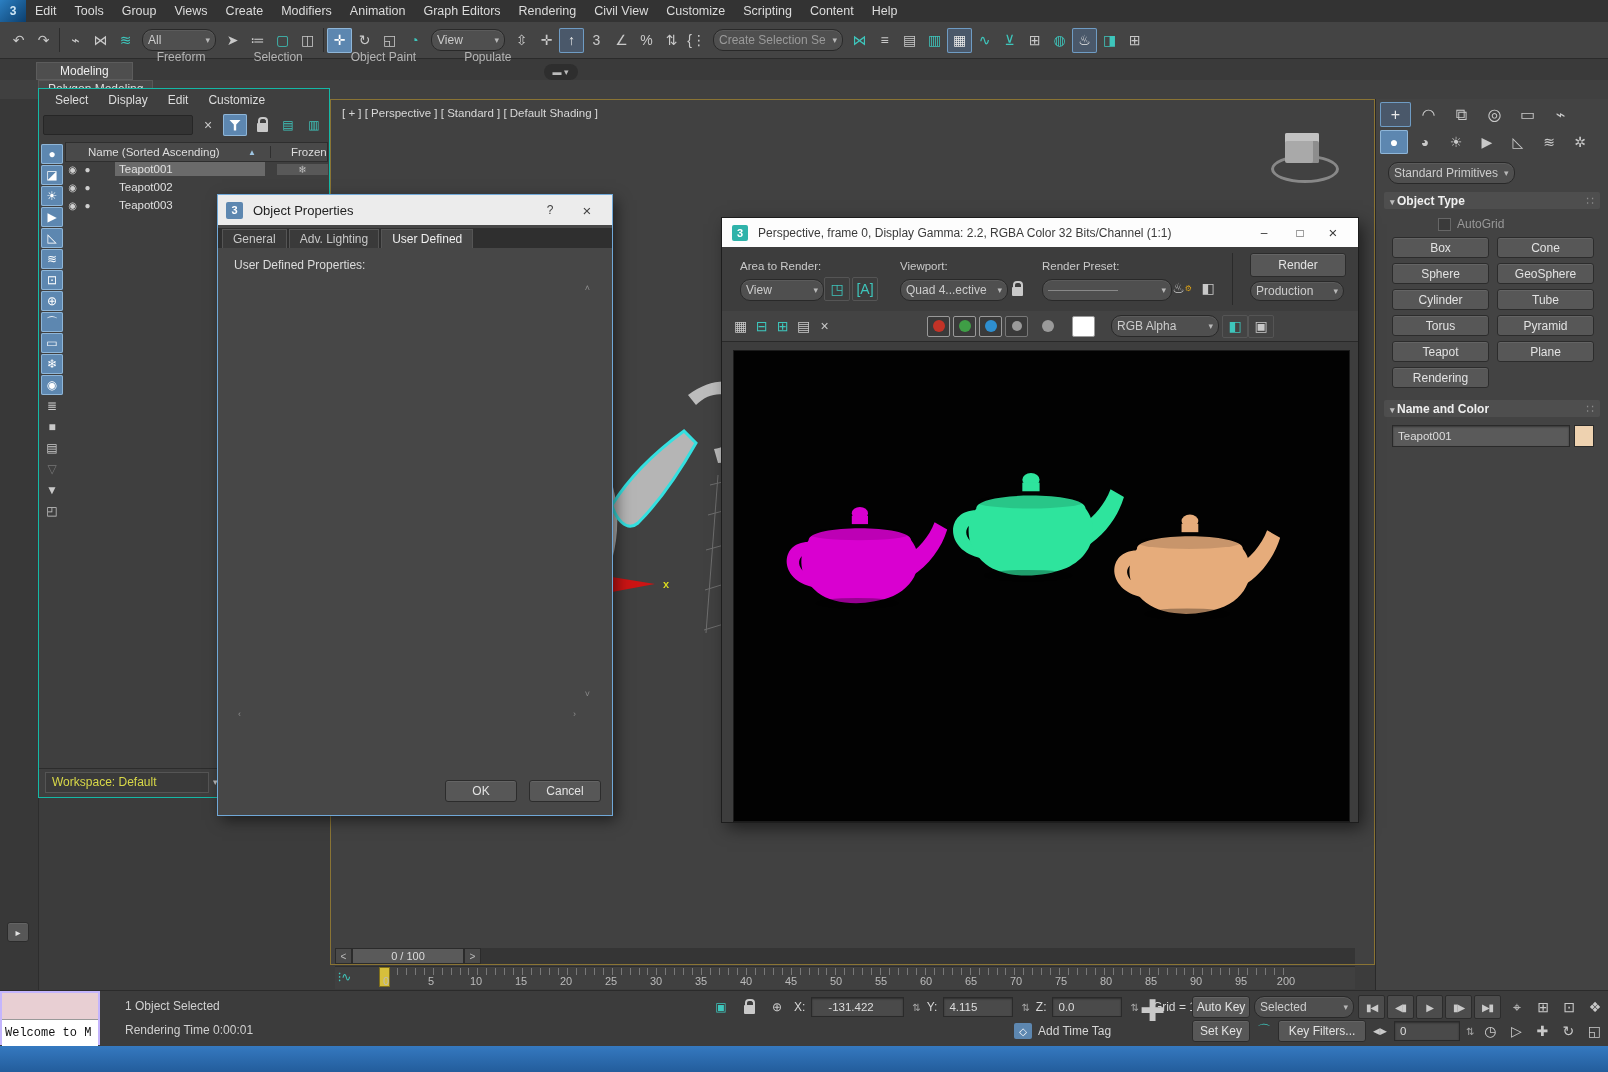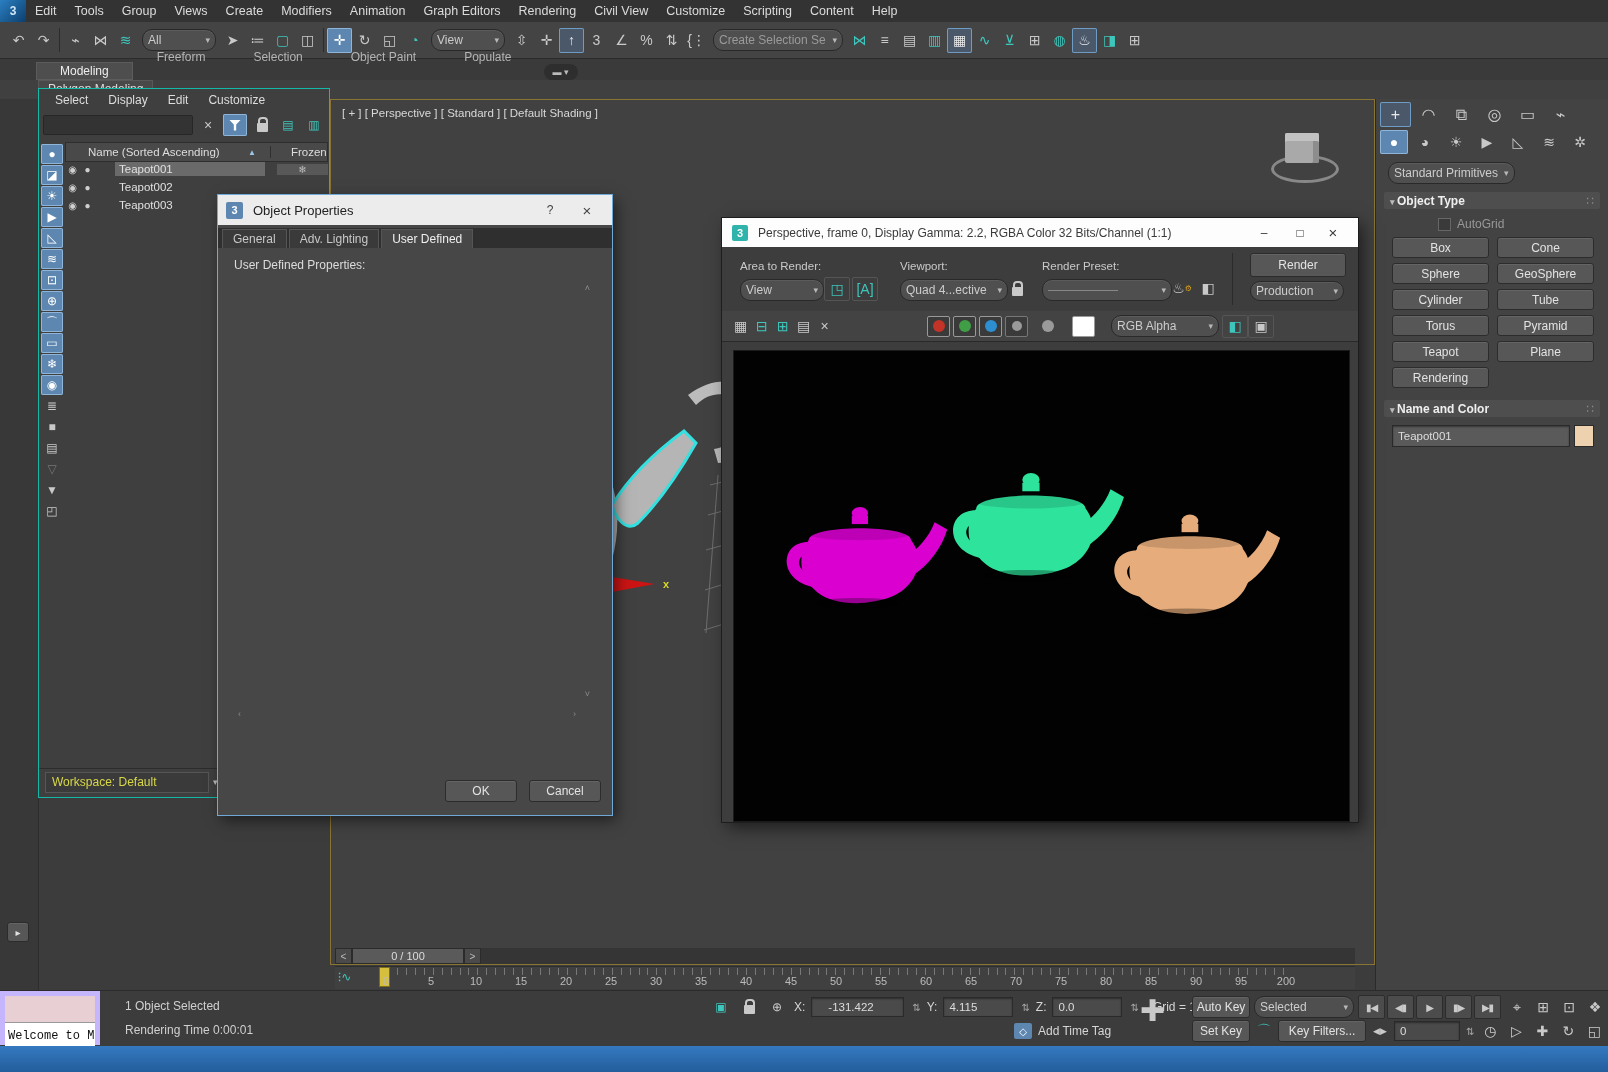--- a/index.html
+++ b/index.html
@@ -122,21 +122,21 @@
   .cp-dd{margin:6px 10px 0 12px;height:20px;}
   .roll{margin:8px 8px 0 8px;height:17px;background:#4e4e4e;border-radius:2px;display:flex;
         align-items:center;padding:0 6px;color:#efefef;font-weight:bold;font-size:12px;justify-content:space-between;}
   .cp-grid{display:grid;grid-template-columns:1fr 1fr;gap:5px 8px;margin:6px 14px 0 16px;}
   .cp-btn{height:19px;font-size:12px;}
   .autogrid{display:flex;align-items:center;gap:6px;margin:8px 0 2px 62px;color:#989898;}
   .cbox{width:11px;height:11px;background:#3a3a3a;border:1px solid #666;}
   
   .statusbar{position:absolute;left:0;top:990px;width:100%;height:56px;background:#3c3c3c;
              border-top:1px solid #2b2b2b;z-index:4;}
-  .mini-listener{position:absolute;left:0;top:0;width:100px;height:54px;border:5px solid #c4b5fd;box-sizing:border-box;}
+  .mini-listener{position:absolute;left:0;top:0;width:100px;height:54px;border:2px solid #c4b5fd;box-sizing:border-box;}
   .ml-pink{height:26px;background:#e8cfd3;border-bottom:1px solid #999;}
   .ml-white{height:26px;background:#fff;color:#111;font-family:"Liberation Mono",monospace;
             font-size:12px;display:flex;align-items:center;padding-left:3px;}
   .coordf{height:18px;background:#4a4a4a;border:1px solid #2a2a2a;color:#ddd;display:flex;
           align-items:center;padding:0 5px;font-size:11.5px;box-shadow:inset 0 1px 2px rgba(0,0,0,.4);}
   .spin{color:#aaa;font-size:10px;margin-left:2px;}
   .sb-ico{width:22px;height:20px;display:flex;align-items:center;justify-content:center;color:#c9c9c9;font-size:12px;}
   .pb .ico{width:25px;height:22px;background:#4c4c4c;border:1px solid #2c2c2c;border-radius:2px;font-size:10px;letter-spacing:-1px;}
   .bluestrip{position:absolute;left:0;top:1046px;width:100%;height:26px;background:linear-gradient(#3579c0,#235d9c);z-index:4;}
   .leftstrip{position:absolute;left:0;top:99px;width:38px;height:891px;background:#383838;border-right:1px solid #2d2d2d;}

